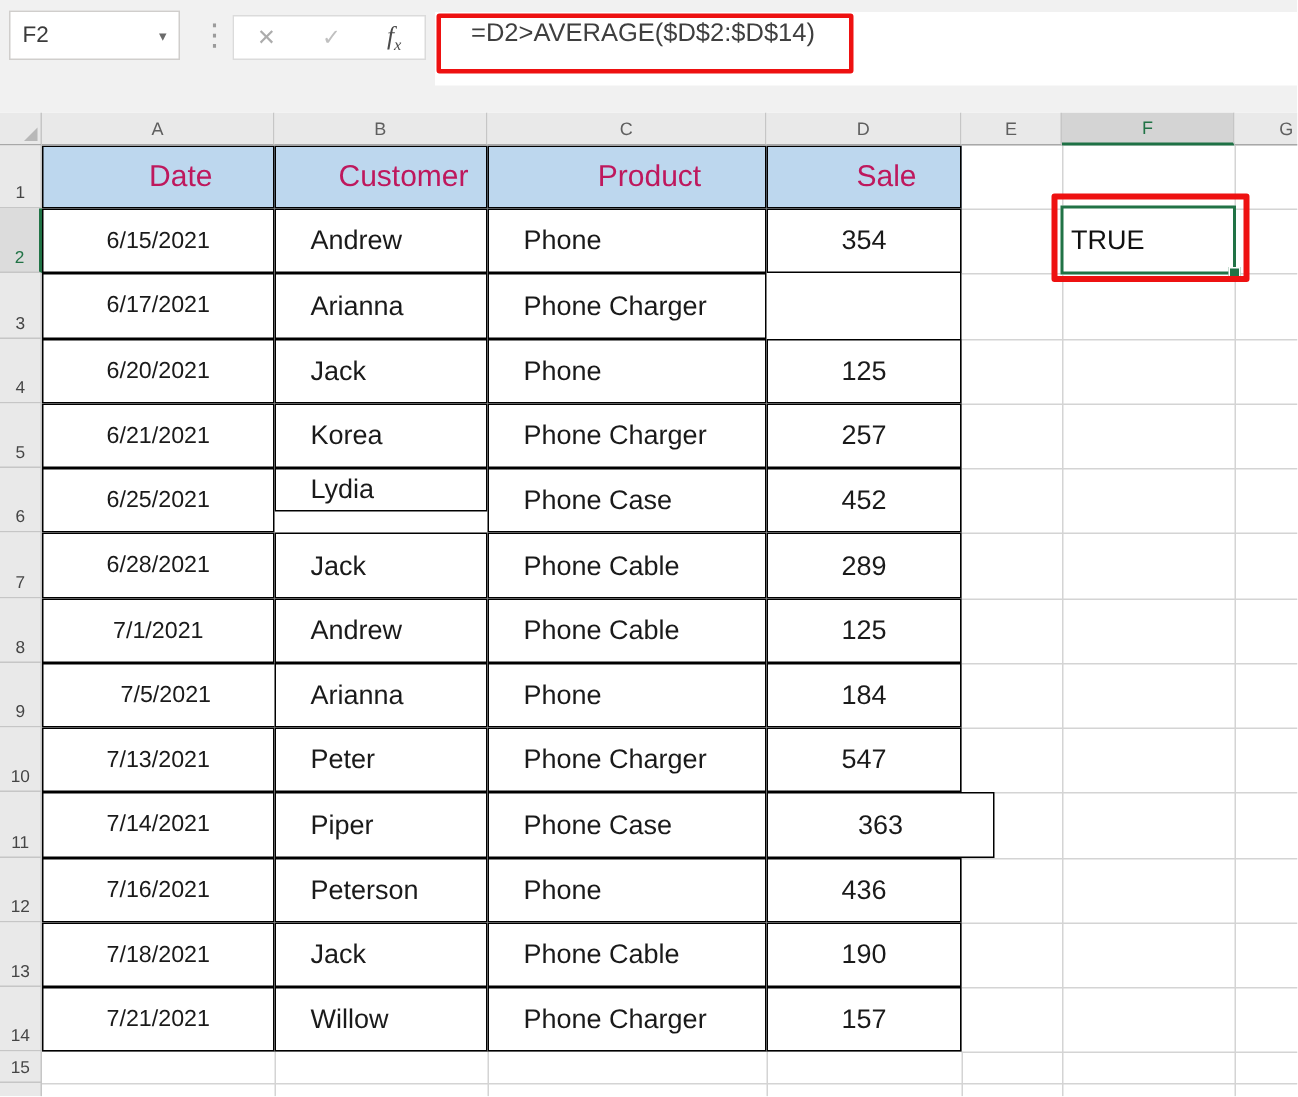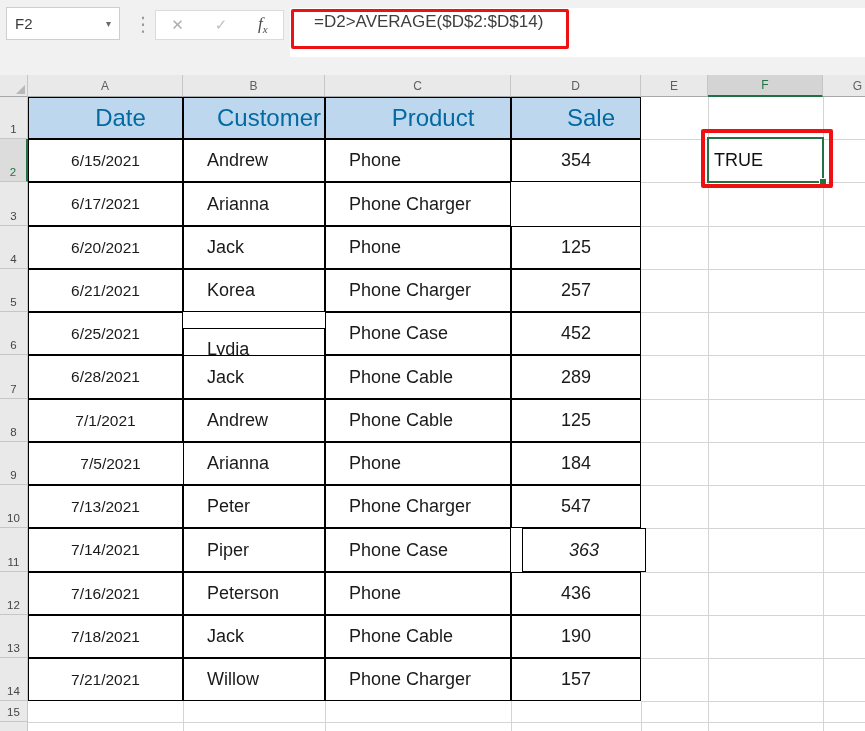--- a/index.html
+++ b/index.html
@@ -27,21 +27,21 @@
                      padding-left:20px; }
   .formula-text { font-size:17px; color:#3F3F3F; white-space:nowrap; }
 
   
   #sheet { position:absolute; inset:0; }
   .gl { position:absolute; background:#D4D4D4; z-index:1; }
   .tframe { position:absolute; left:27px; top:96px; width:614px; height:605px;
             border:1px solid #000; z-index:1; pointer-events:none; }
   .tcell { position:absolute; border:1px solid #000; background:#fff; color:#1A1A1A;
            display:flex; align-items:center; z-index:2; overflow:hidden; }
-  .tcell.th   { background:#BDD7EE; justify-content:center; font-size:24px; color:#0369a1;padding-left:30px; }
+  .tcell.th   { background:#BDD7EE; justify-content:center; font-size:20px; color:#be185d;padding-left:30px; }
   .tcell.date { justify-content:center; font-size:15.5px; }
   .tcell.num  { justify-content:center; font-size:18px; }
   .tcell.txt  { padding-left:23px; font-size:18px; }
 
   .col-h { position:absolute; top:75px; height:22px; background:#E9E9E9; z-index:3;
            border-right:1px solid #C6C6C6; border-bottom:1px solid #A8A8A8;
            display:flex; align-items:center; justify-content:center;
            font-size:12px; color:#5F5F5F; }
   .col-h.sel { background:#D4D4D4; color:#217346; border-bottom:2px solid #1E7145; }
   .corner { position:absolute; left:0; top:75px; width:28px; height:22px; background:#E9E9E9;
@@ -109,21 +109,21 @@
       <div class="tcell txt" style="left: 325px; top: 182px; width: 186px; height: 44px;">Phone Charger</div>
       <div class="tcell date" style="left: 28px; top: 226px; width: 155px; height: 43px;">6/20/2021</div>
       <div class="tcell txt" style="left: 183px; top: 226px; width: 142px; height: 43px;">Jack</div>
       <div class="tcell txt" style="left: 325px; top: 226px; width: 186px; height: 43px;">Phone</div>
       <div class="tcell num" style="left: 511px; top: 226px; width: 130px; height: 43px;">125</div>
       <div class="tcell date" style="left: 28px; top: 269px; width: 155px; height: 43px;">6/21/2021</div>
       <div class="tcell txt" style="left: 183px; top: 269px; width: 142px; height: 43px;">Korea</div>
       <div class="tcell txt" style="left: 325px; top: 269px; width: 186px; height: 43px;">Phone Charger</div>
       <div class="tcell num" style="left: 511px; top: 269px; width: 130px; height: 43px;">257</div>
       <div class="tcell date" style="left: 28px; top: 312px; width: 155px; height: 43px;">6/25/2021</div>
-      <div class="tcell txt" style="left: 183px; top: 328px; width: 142px; height: 43px;">Lydia</div>
+      <div class="tcell txt" style="left: 183px; top: 312px; width: 142px; height: 29px;">Lydia</div>
       <div class="tcell txt" style="left: 325px; top: 312px; width: 186px; height: 43px;">Phone Case</div>
       <div class="tcell num" style="left: 511px; top: 312px; width: 130px; height: 43px;">452</div>
       <div class="tcell date" style="left: 28px; top: 355px; width: 155px; height: 44px;">6/28/2021</div>
       <div class="tcell txt" style="left: 183px; top: 355px; width: 142px; height: 44px;">Jack</div>
       <div class="tcell txt" style="left: 325px; top: 355px; width: 186px; height: 44px;">Phone Cable</div>
       <div class="tcell num" style="left: 511px; top: 355px; width: 130px; height: 44px;">289</div>
       <div class="tcell date" style="left: 28px; top: 399px; width: 155px; height: 43px;">7/1/2021</div>
       <div class="tcell txt" style="left: 183px; top: 399px; width: 142px; height: 43px;">Andrew</div>
       <div class="tcell txt" style="left: 325px; top: 399px; width: 186px; height: 43px;">Phone Cable</div>
       <div class="tcell num" style="left: 511px; top: 399px; width: 130px; height: 43px;">125</div>
@@ -131,21 +131,21 @@
       <div class="tcell txt" style="left: 183px; top: 442px; width: 142px; height: 43px;">Arianna</div>
       <div class="tcell txt" style="left: 325px; top: 442px; width: 186px; height: 43px;">Phone</div>
       <div class="tcell num" style="left: 511px; top: 442px; width: 130px; height: 43px;">184</div>
       <div class="tcell date" style="left: 28px; top: 485px; width: 155px; height: 43px;">7/13/2021</div>
       <div class="tcell txt" style="left: 183px; top: 485px; width: 142px; height: 43px;">Peter</div>
       <div class="tcell txt" style="left: 325px; top: 485px; width: 186px; height: 43px;">Phone Charger</div>
       <div class="tcell num" style="left: 511px; top: 485px; width: 130px; height: 43px;">547</div>
       <div class="tcell date" style="left: 28px; top: 528px; width: 155px; height: 44px;">7/14/2021</div>
       <div class="tcell txt" style="left: 183px; top: 528px; width: 142px; height: 44px;">Piper</div>
       <div class="tcell txt" style="left: 325px; top: 528px; width: 186px; height: 44px;">Phone Case</div>
-      <div class="tcell num" style="left: 522px; top: 528px; width: 124px; height: 44px; font-style: italic;">363</div>
+      <div class="tcell num" style="left: 511px; top: 528px; width: 152px; height: 44px;">363</div>
       <div class="tcell date" style="left: 28px; top: 572px; width: 155px; height: 43px;">7/16/2021</div>
       <div class="tcell txt" style="left: 183px; top: 572px; width: 142px; height: 43px;">Peterson</div>
       <div class="tcell txt" style="left: 325px; top: 572px; width: 186px; height: 43px;">Phone</div>
       <div class="tcell num" style="left: 511px; top: 572px; width: 130px; height: 43px;">436</div>
       <div class="tcell date" style="left: 28px; top: 615px; width: 155px; height: 43px;">7/18/2021</div>
       <div class="tcell txt" style="left: 183px; top: 615px; width: 142px; height: 43px;">Jack</div>
       <div class="tcell txt" style="left: 325px; top: 615px; width: 186px; height: 43px;">Phone Cable</div>
       <div class="tcell num" style="left: 511px; top: 615px; width: 130px; height: 43px;">190</div>
       <div class="tcell date" style="left: 28px; top: 658px; width: 155px; height: 43px;">7/21/2021</div>
       <div class="tcell txt" style="left: 183px; top: 658px; width: 142px; height: 43px;">Willow</div>

